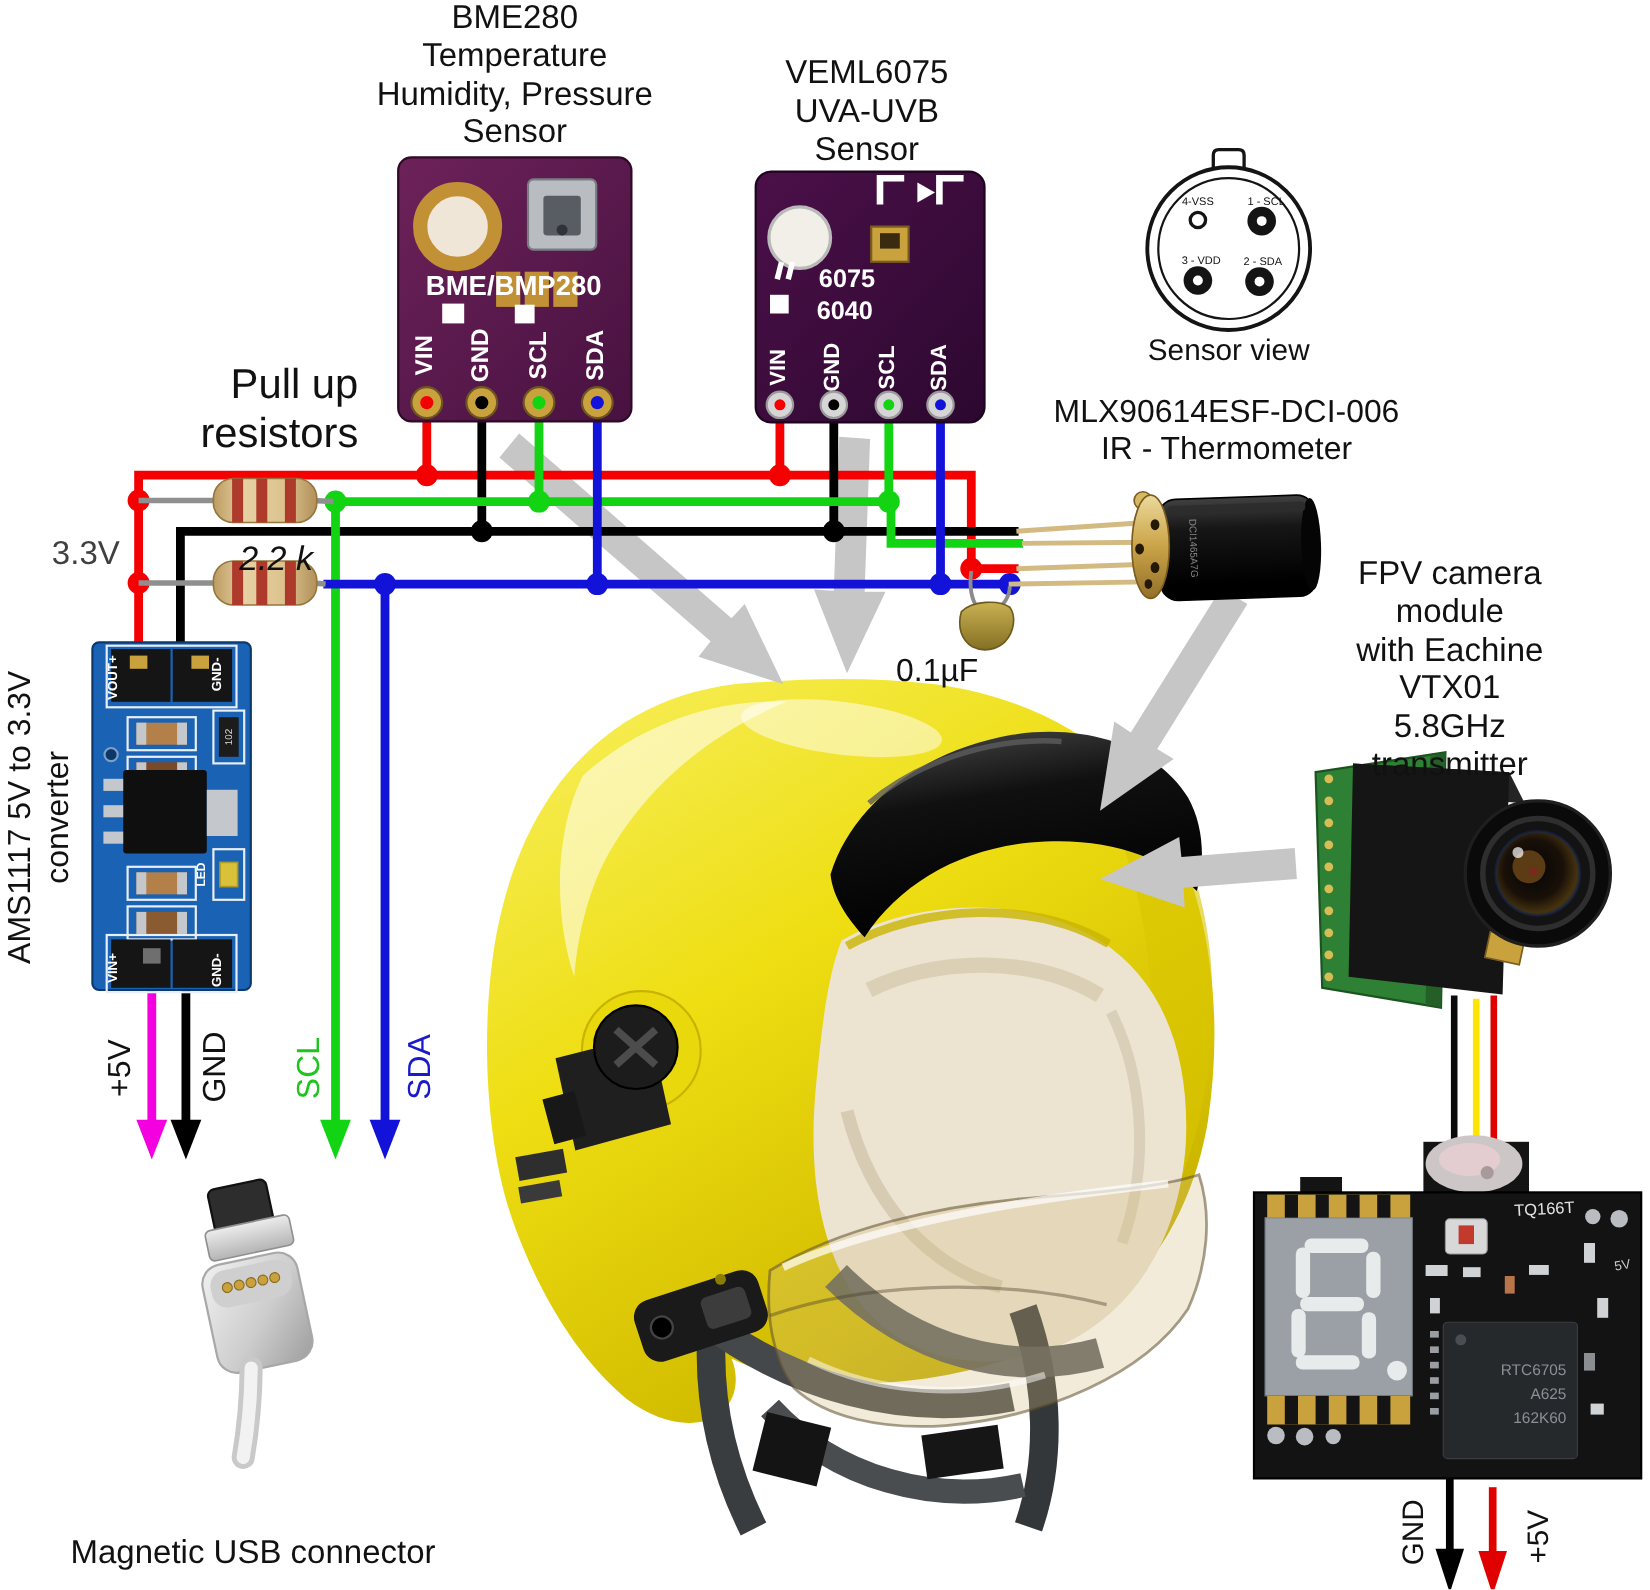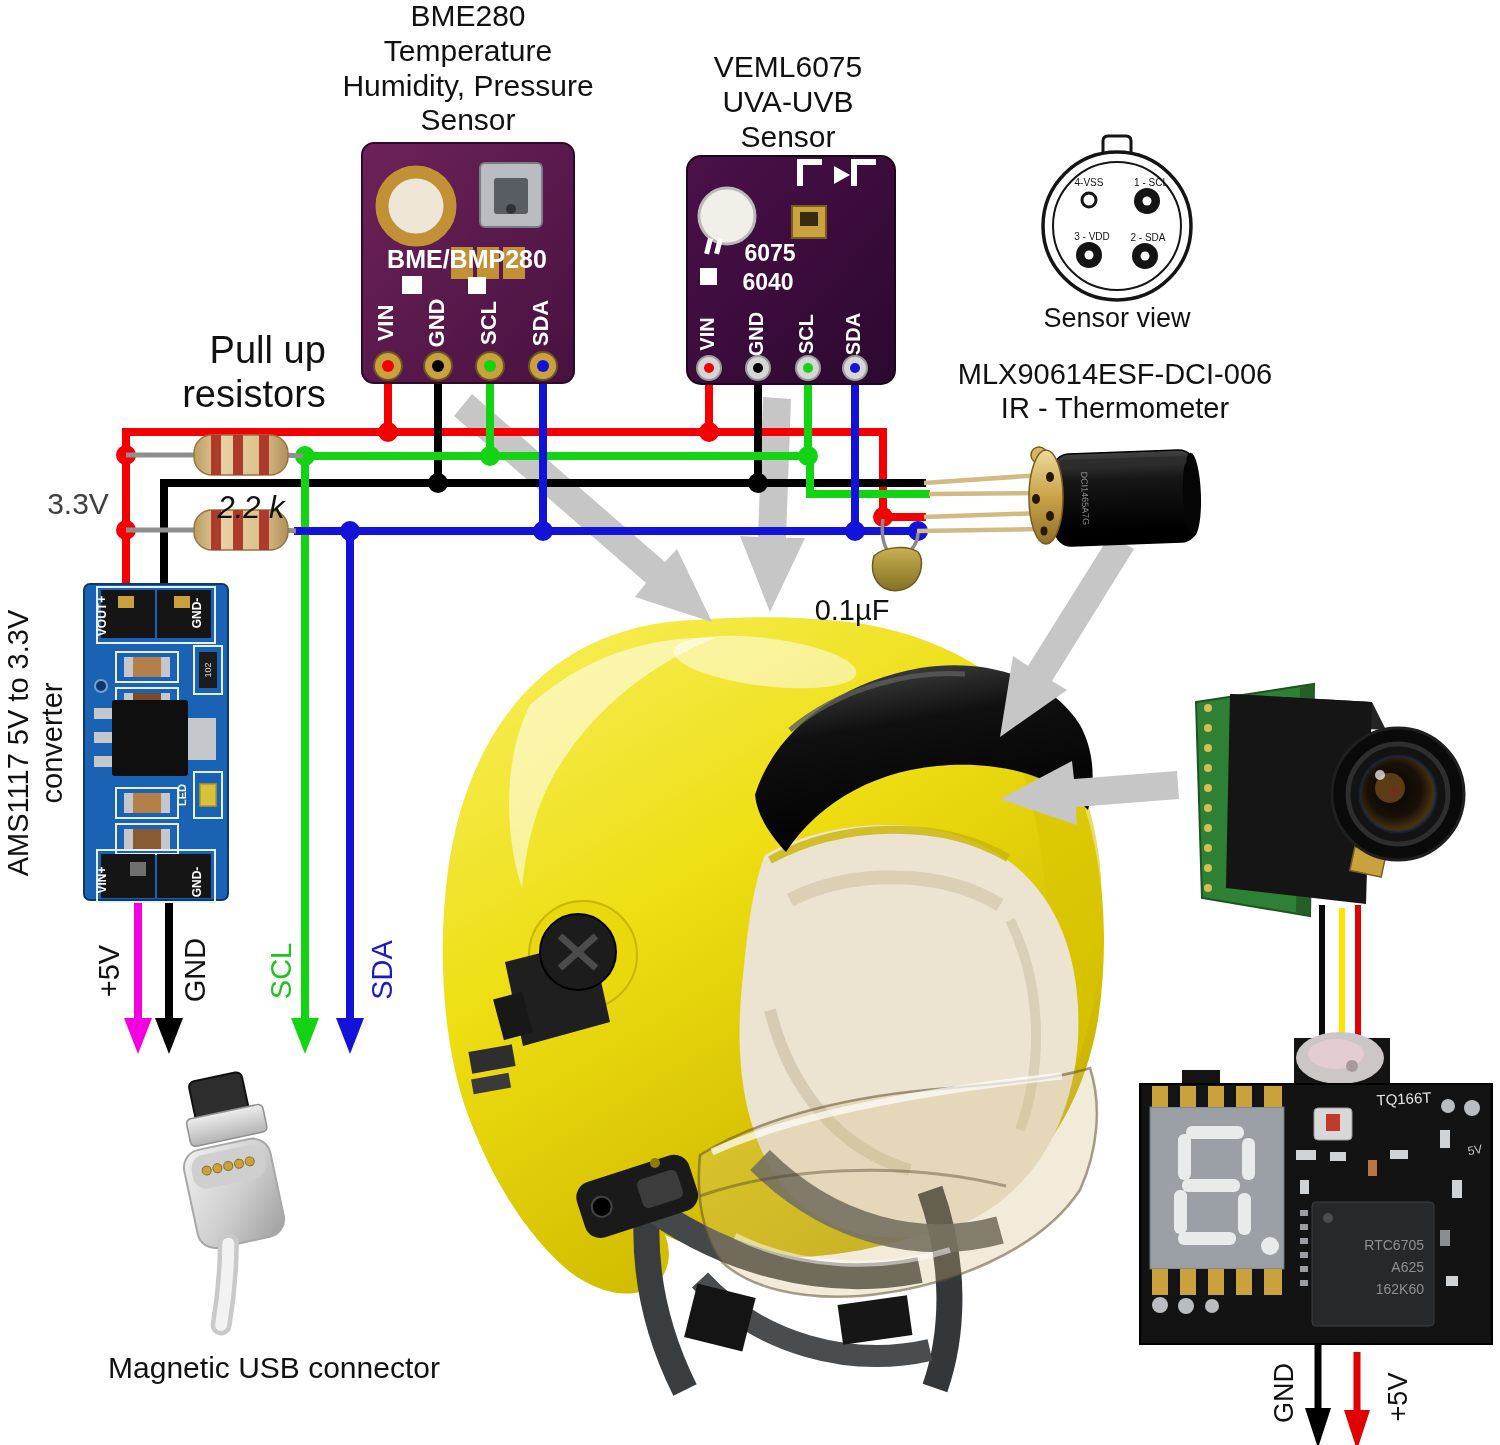--- a/index.html
+++ b/index.html
@@ -498,21 +498,24 @@
 UVA-UVB
 Sensor</div>
 <div class="lbl" style="left:1117px;top:319px;font-size:27px;">Sensor view</div>
 <div class="lbl" style="left:1115px;top:392px;font-size:29px;">MLX90614ESF-DCI-006
 IR - Thermometer</div>
 <div class="lbl" style="left:254px;top:372px;font-size:38px;text-align:right;">Pull up
 resistors</div>
 <div class="lbl red" style="left:78px;top:504px;font-size:30px;">3.3V</div>
 <div class="lbl" style="left:251px;top:508px;font-size:31px;font-style:italic;">2.2 k</div>
 <div class="lbl" style="left:852px;top:611px;font-size:29px;">0.1µF</div>
-<div class="lbl" style="left:230px;top:1368px;font-size:30px;margin-left:44px;">Magnetic USB connector</div>
+<div class="lbl" style="left:1318px;top:609px;font-size:30px;">FPV camera module
+with Eachine VTX01
+5.8GHz transmitter</div>
+<div class="lbl" style="left:230px;top:1412px;font-size:30px;">Magnetic USB connector</div>
 <div class="lbl rot" style="left:36px;top:743px;font-size:29px;">AMS1117 5V to 3.3V
 converter</div>
 <div class="lbl rot" style="left:110px;top:971px;font-size:29px;">+5V</div>
 <div class="lbl rot" style="left:196px;top:970px;font-size:29px;">GND</div>
 <div class="lbl rot grn" style="left:282px;top:971px;font-size:29px;">SCL</div>
 <div class="lbl rot blu" style="left:383px;top:970px;font-size:29px;">SDA</div>
 <div class="lbl rot" style="left:1285px;top:1393px;font-size:27px;">GND</div>
 <div class="lbl rot" style="left:1399px;top:1397px;font-size:27px;">+5V</div>
 
 </div>

